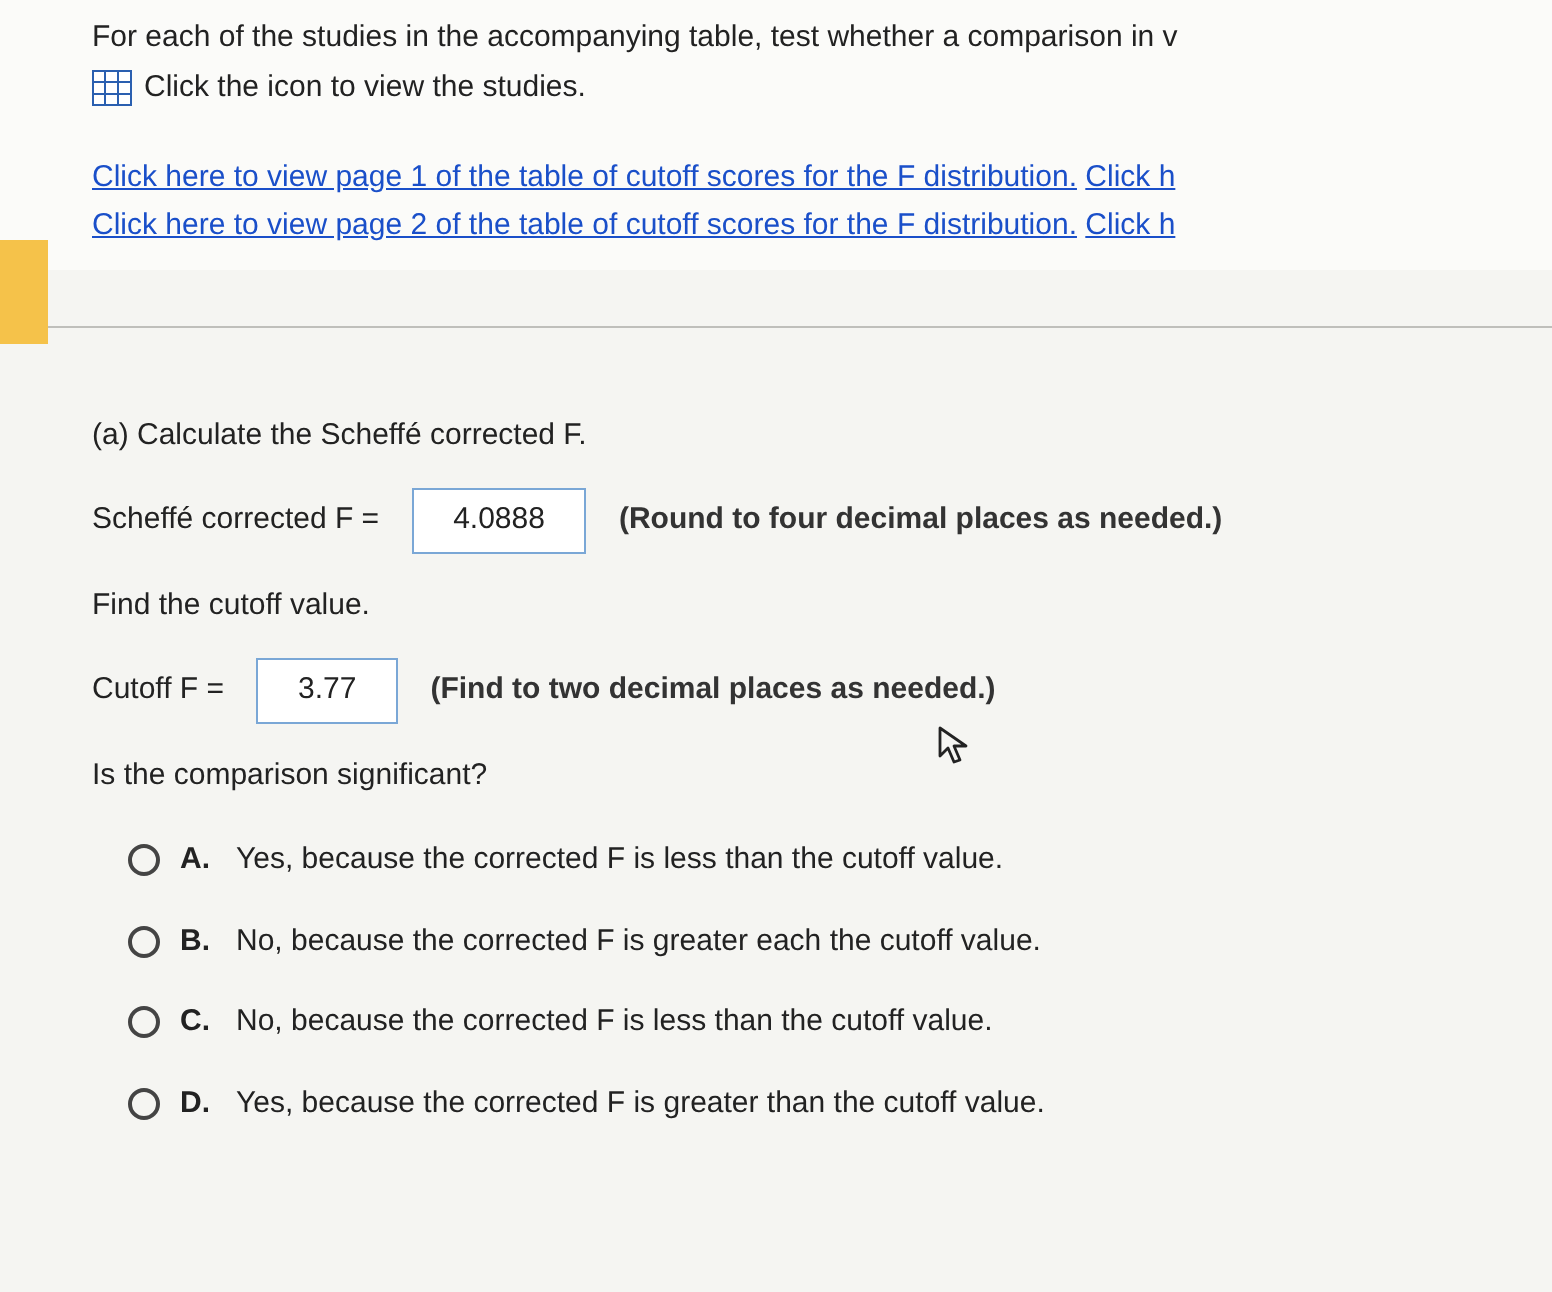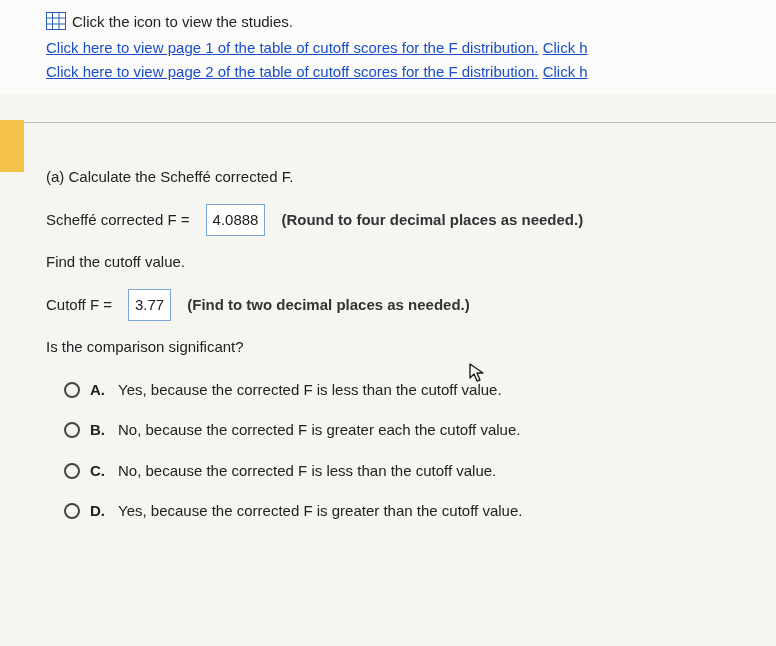--- a/index.html
+++ b/index.html
@@ -28,21 +28,21 @@
     }
     .table-icon {
       width: 20px;
       height: 18px;
       flex-shrink: 0;
       display: flex;
       align-items: center;
       justify-content: center;
     }
     .link-block {
-      margin-top: 6px;
+      margin-top: 24px;
       line-height: 1.6;
     }
     .link {
       color: #1a4fc9;
       text-decoration: underline;
       cursor: pointer;
       white-space: nowrap;
     }
     .divider {
       border: none;
@@ -63,21 +63,21 @@
     }
     .qline { margin-bottom: 12px; }
     .eq {
       display: inline-flex;
       align-items: center;
       gap: 16px;
     }
     .valbox {
       border: 1px solid #7aa7d6;
       background: #fff;
-      padding: 1px 6px;
+      padding: 1px 20px;
       display: inline-block;
       font-size: 15px;
     }
     .note { color: #333; font-weight: bold; }
     .options {
       margin-top: 14px;
       padding-left: 18px;
     }
     .opt {
       display: flex;
@@ -102,20 +102,21 @@
       position: absolute;
       left: 468px;
       top: 362px;
       pointer-events: none;
     }
   </style>
 </head>
 <body>
 
 <div class="content">
+  <div class="intro">For each of the studies in the accompanying table, test whether a comparison in v</div>
   <div class="intro-line2">
     <span class="table-icon">
       <svg width="20" height="18" viewBox="0 0 20 18">
         <rect x="0.5" y="0.5" width="19" height="17" fill="#fff" stroke="#2a5fb0" stroke-width="1"></rect>
         <line x1="0.5" y1="6" x2="19.5" y2="6" stroke="#2a5fb0" stroke-width="1"></line>
         <line x1="0.5" y1="12" x2="19.5" y2="12" stroke="#2a5fb0" stroke-width="1"></line>
         <line x1="6.5" y1="0.5" x2="6.5" y2="17.5" stroke="#2a5fb0" stroke-width="1"></line>
         <line x1="13" y1="0.5" x2="13" y2="17.5" stroke="#2a5fb0" stroke-width="1"></line>
       </svg>
     </span>

